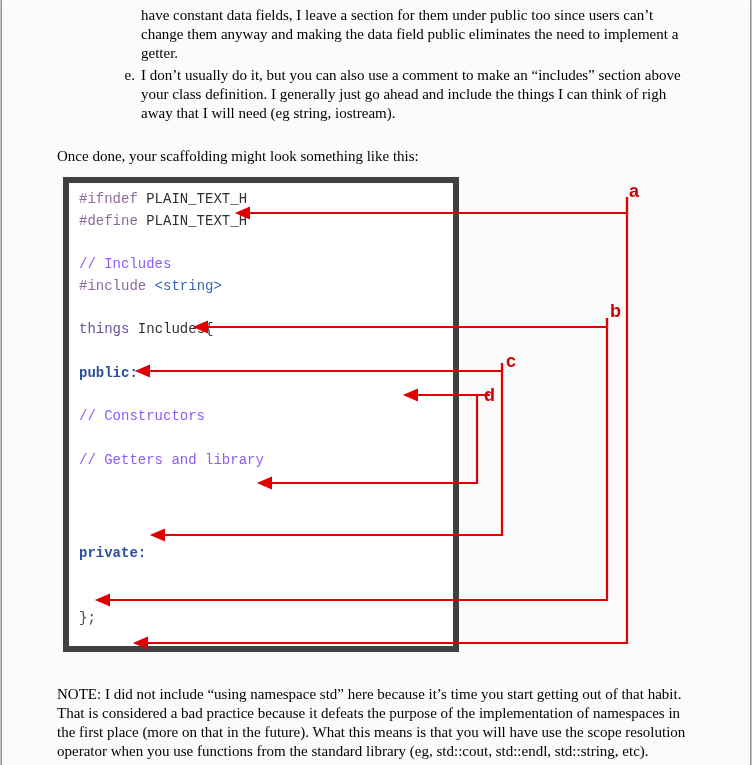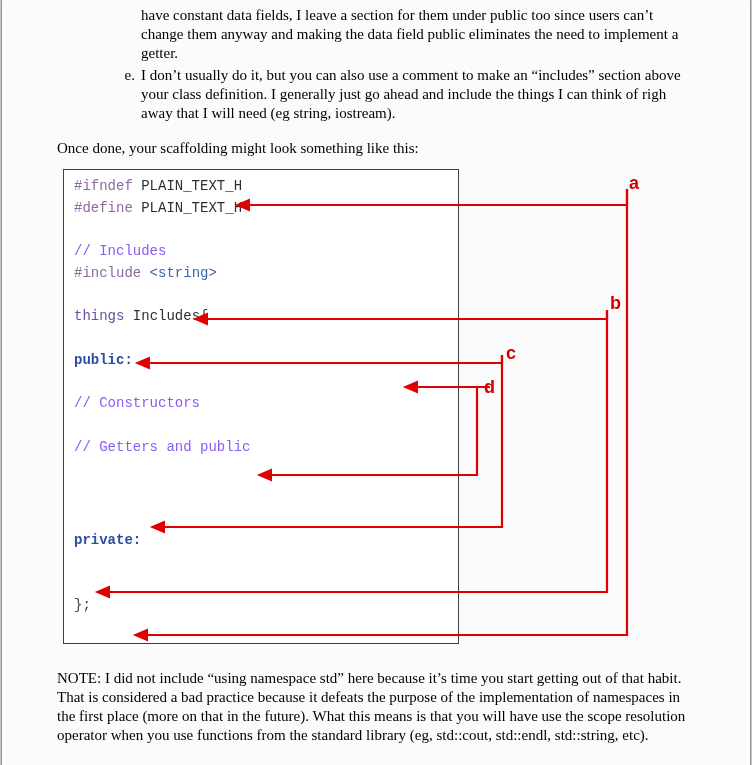--- a/index.html
+++ b/index.html
@@ -33,37 +33,37 @@
     line-height: 1.25;
     text-align: left;
   }
   ol.alpha li .marker {
     position: absolute;
     left: 0;
     width: 20px;
     text-align: right;
   }
   .body-p {
-    margin: 16px 0 10px 0;
+    margin: 24px 0 10px 0;
     line-height: 1.25;
     font-family: Liberation Serif, serif;
   }
   .diagram-area {
     position: relative;
     width: 640px;
     height: 486px;
     margin: 6px 0 8px 0;
   }
   .code-box {
     position: absolute;
     left: 6px;
     top: 2px;
     width: 396px;
     height: 475px;
-    border: 1px solid #404040;
+    border: 6px solid #404040;
     background: #fff;
     padding: 6px 10px 6px 10px;
     box-sizing: border-box;
     font-family: Consolas, "Courier New", monospace;
     font-size: 14px;
     line-height: 1.55;
     color: #333;
   }
   .code-line { white-space: pre; }
   .pp   { color: #8e6aa0; }       
@@ -114,21 +114,21 @@
       <div class="blank"></div>
       <div class="code-line cmt">// Includes</div>
       <div class="code-line"><span class="inc">#include</span><span class="hdr"> &lt;string&gt;</span></div>
       <div class="blank"></div>
       <div class="code-line"><span class="kw">things</span><span class="id"> Includes{</span></div>
       <div class="blank"></div>
       <div class="code-line pub">public:</div>
       <div class="blank"></div>
       <div class="code-line cmt">// Constructors</div>
       <div class="blank"></div>
-      <div class="code-line cmt">// Getters and public</div>
+      <div class="code-line cmt">// Getters and library</div>
       <div class="blank"></div>
       <div class="blank"></div>
       <div class="code-line prv">private:</div>
       <div class="blank"></div>
       <div class="blank"></div>
       <div class="code-line brace">};</div>
       <div class="blank"></div>
     </div>
 
     <svg class="arrows" viewBox="0 0 640 486">

